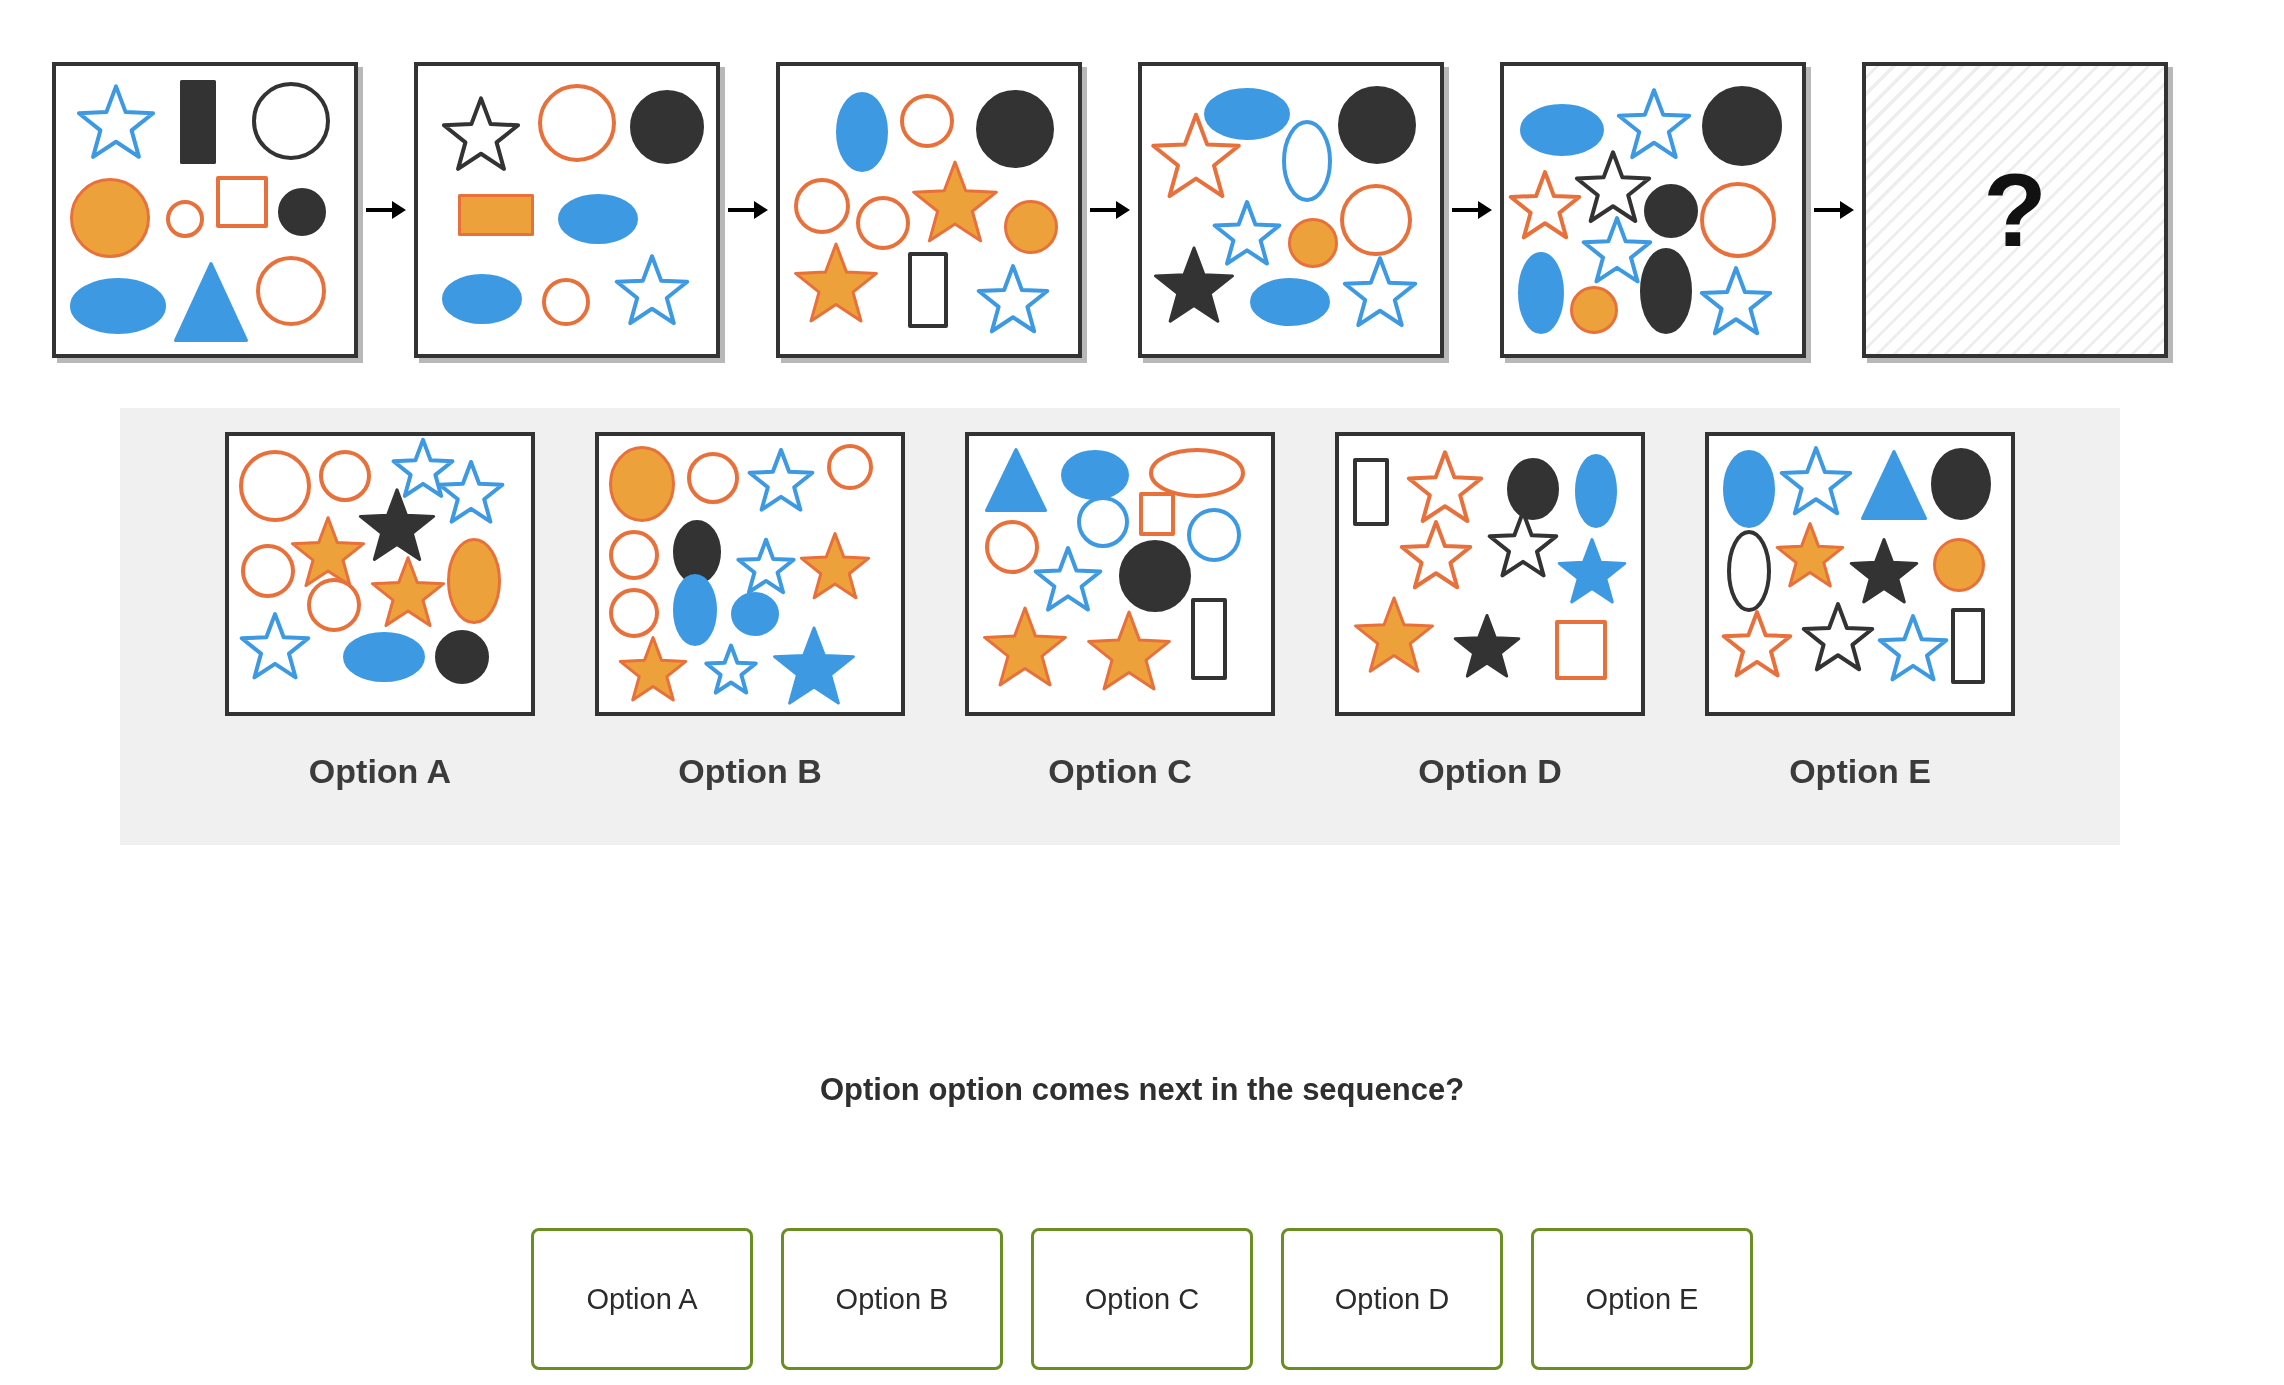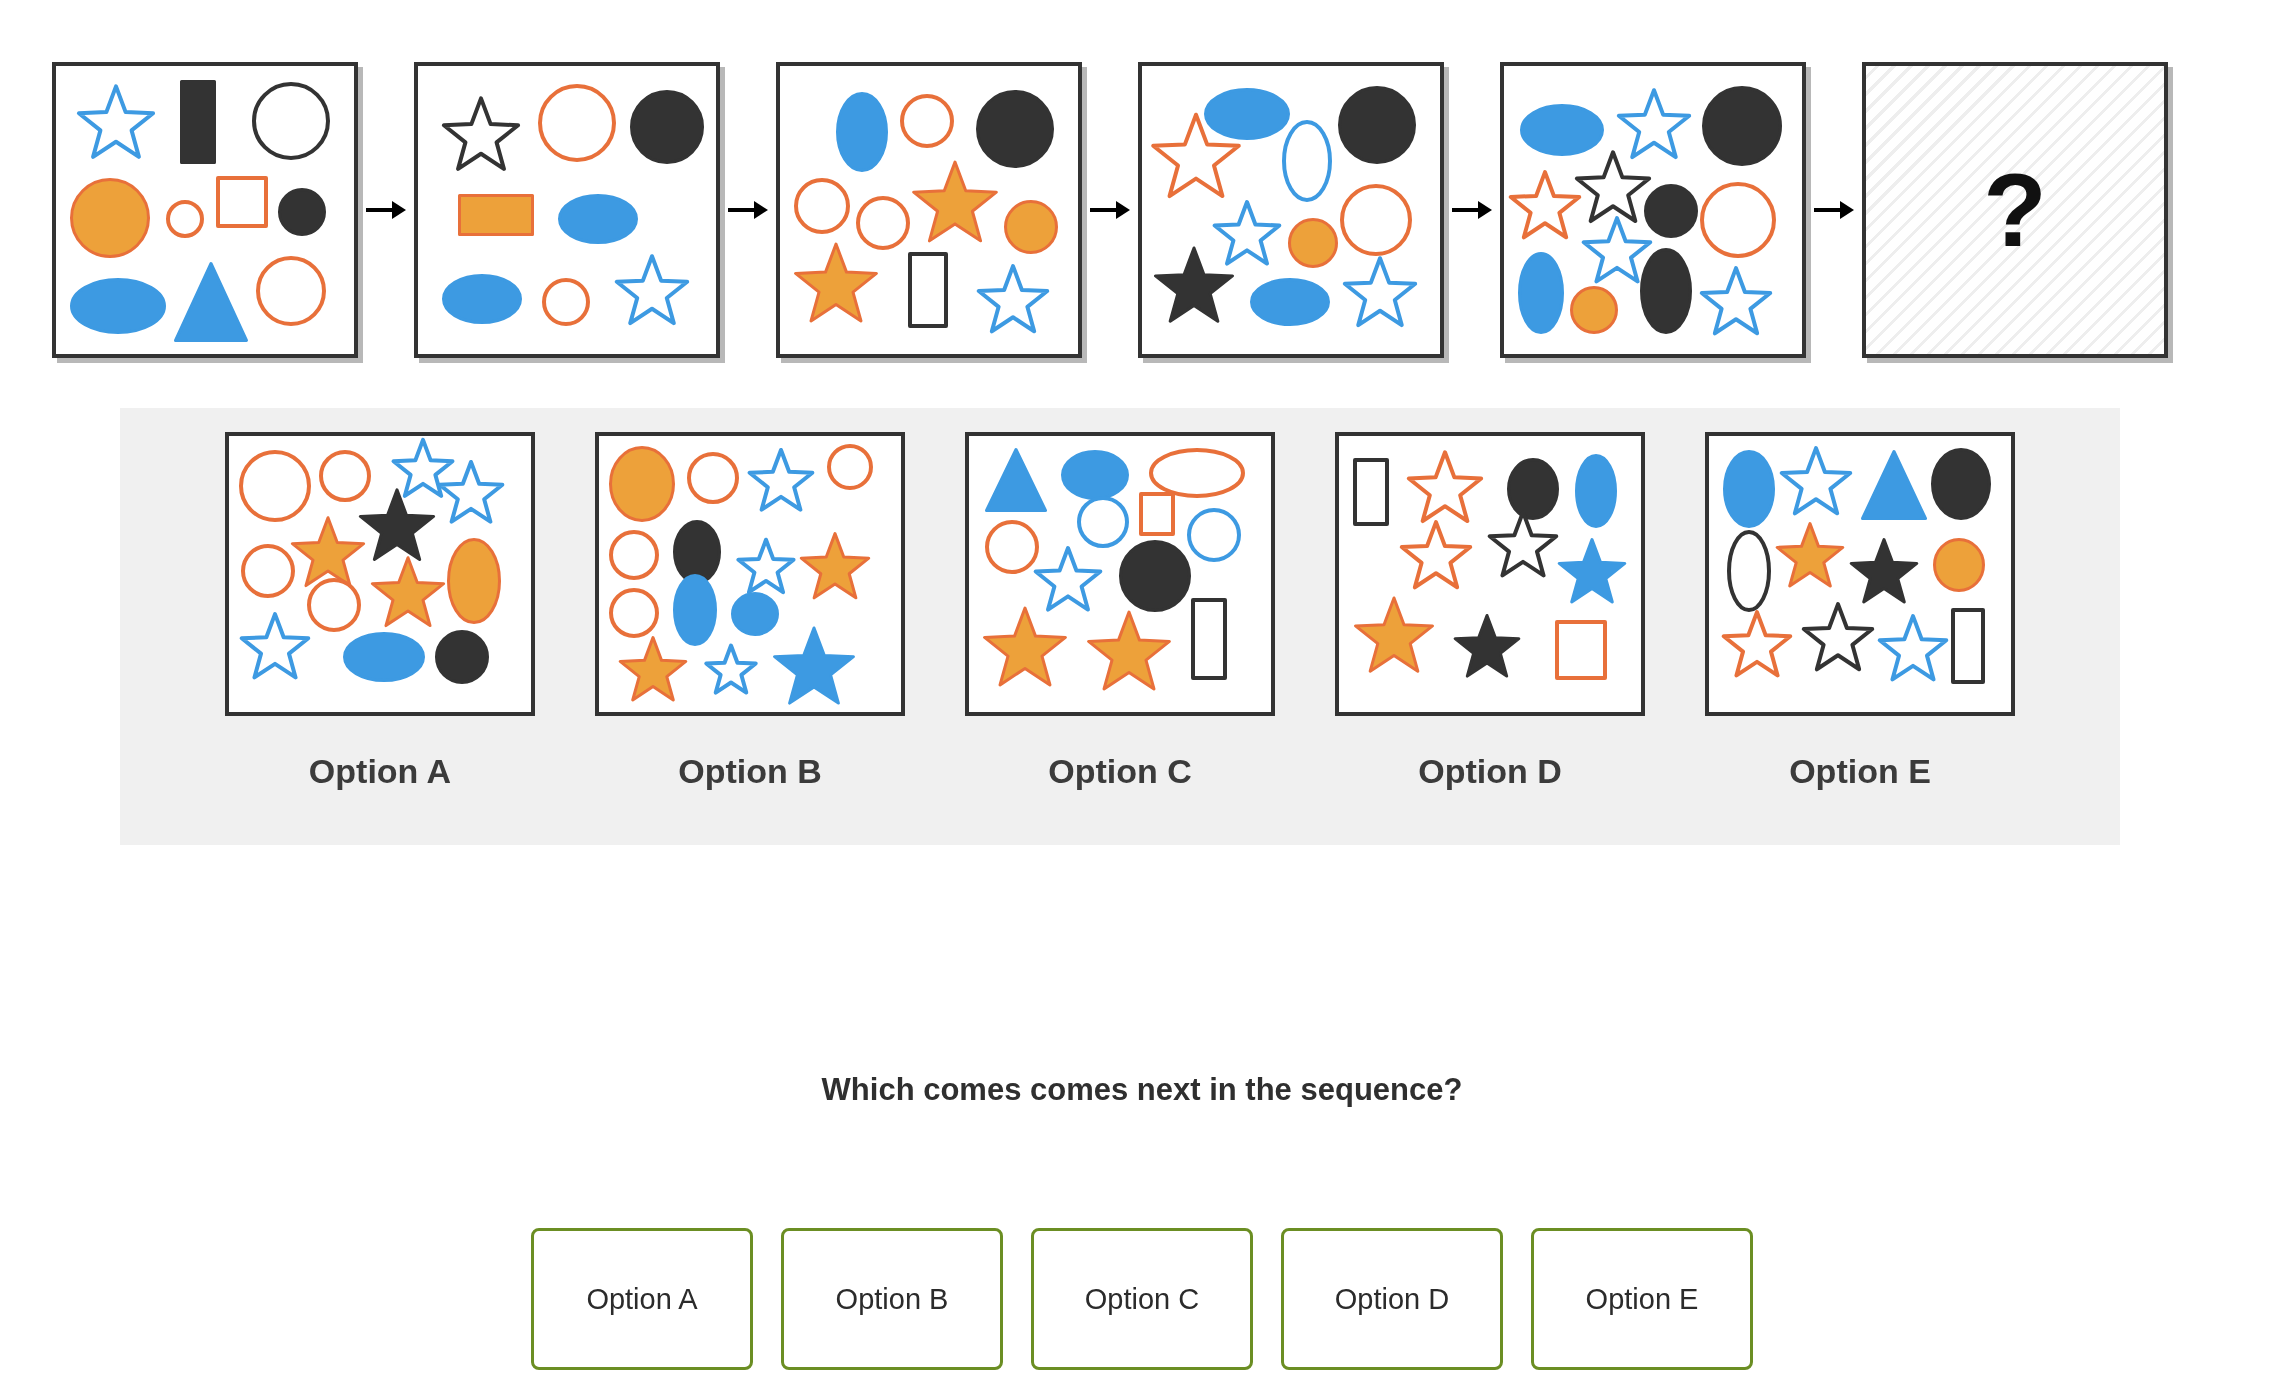--- a/index.html
+++ b/index.html
@@ -717,21 +717,21 @@
               <svg viewBox="0 0 34 76">
                 <rect x="2" y="2" width="30" height="72" fill="none" stroke="#333333" stroke-width="4" stroke-linejoin="round"></rect>
               </svg>
             </div>
           </div>
           <div class="option-label">Option E</div>
         </div>
       </div>
   </div>
 
-  <div id="question-text">Which comes comes next in the sequence?</div>
+  <div id="question-text">Option option comes next in the sequence?</div>
 
   <div id="answer-buttons">
       <button class="answer-btn">Option A</button>
       <button class="answer-btn">Option B</button>
       <button class="answer-btn">Option C</button>
       <button class="answer-btn">Option D</button>
       <button class="answer-btn">Option E</button>
     </div>
 
 </div>

